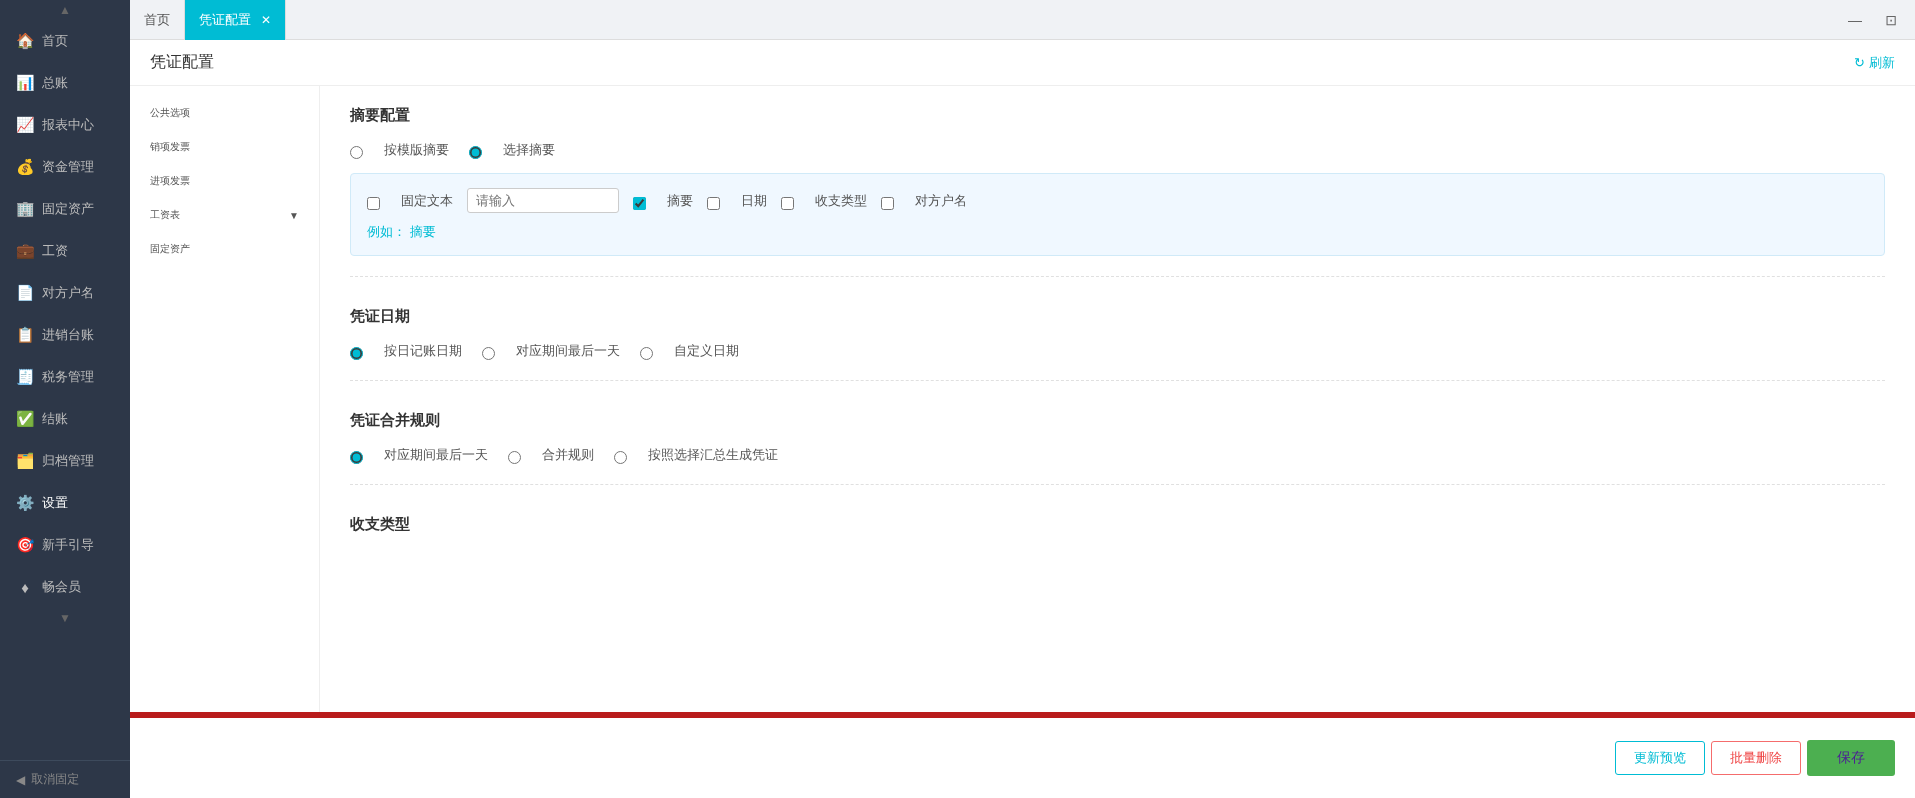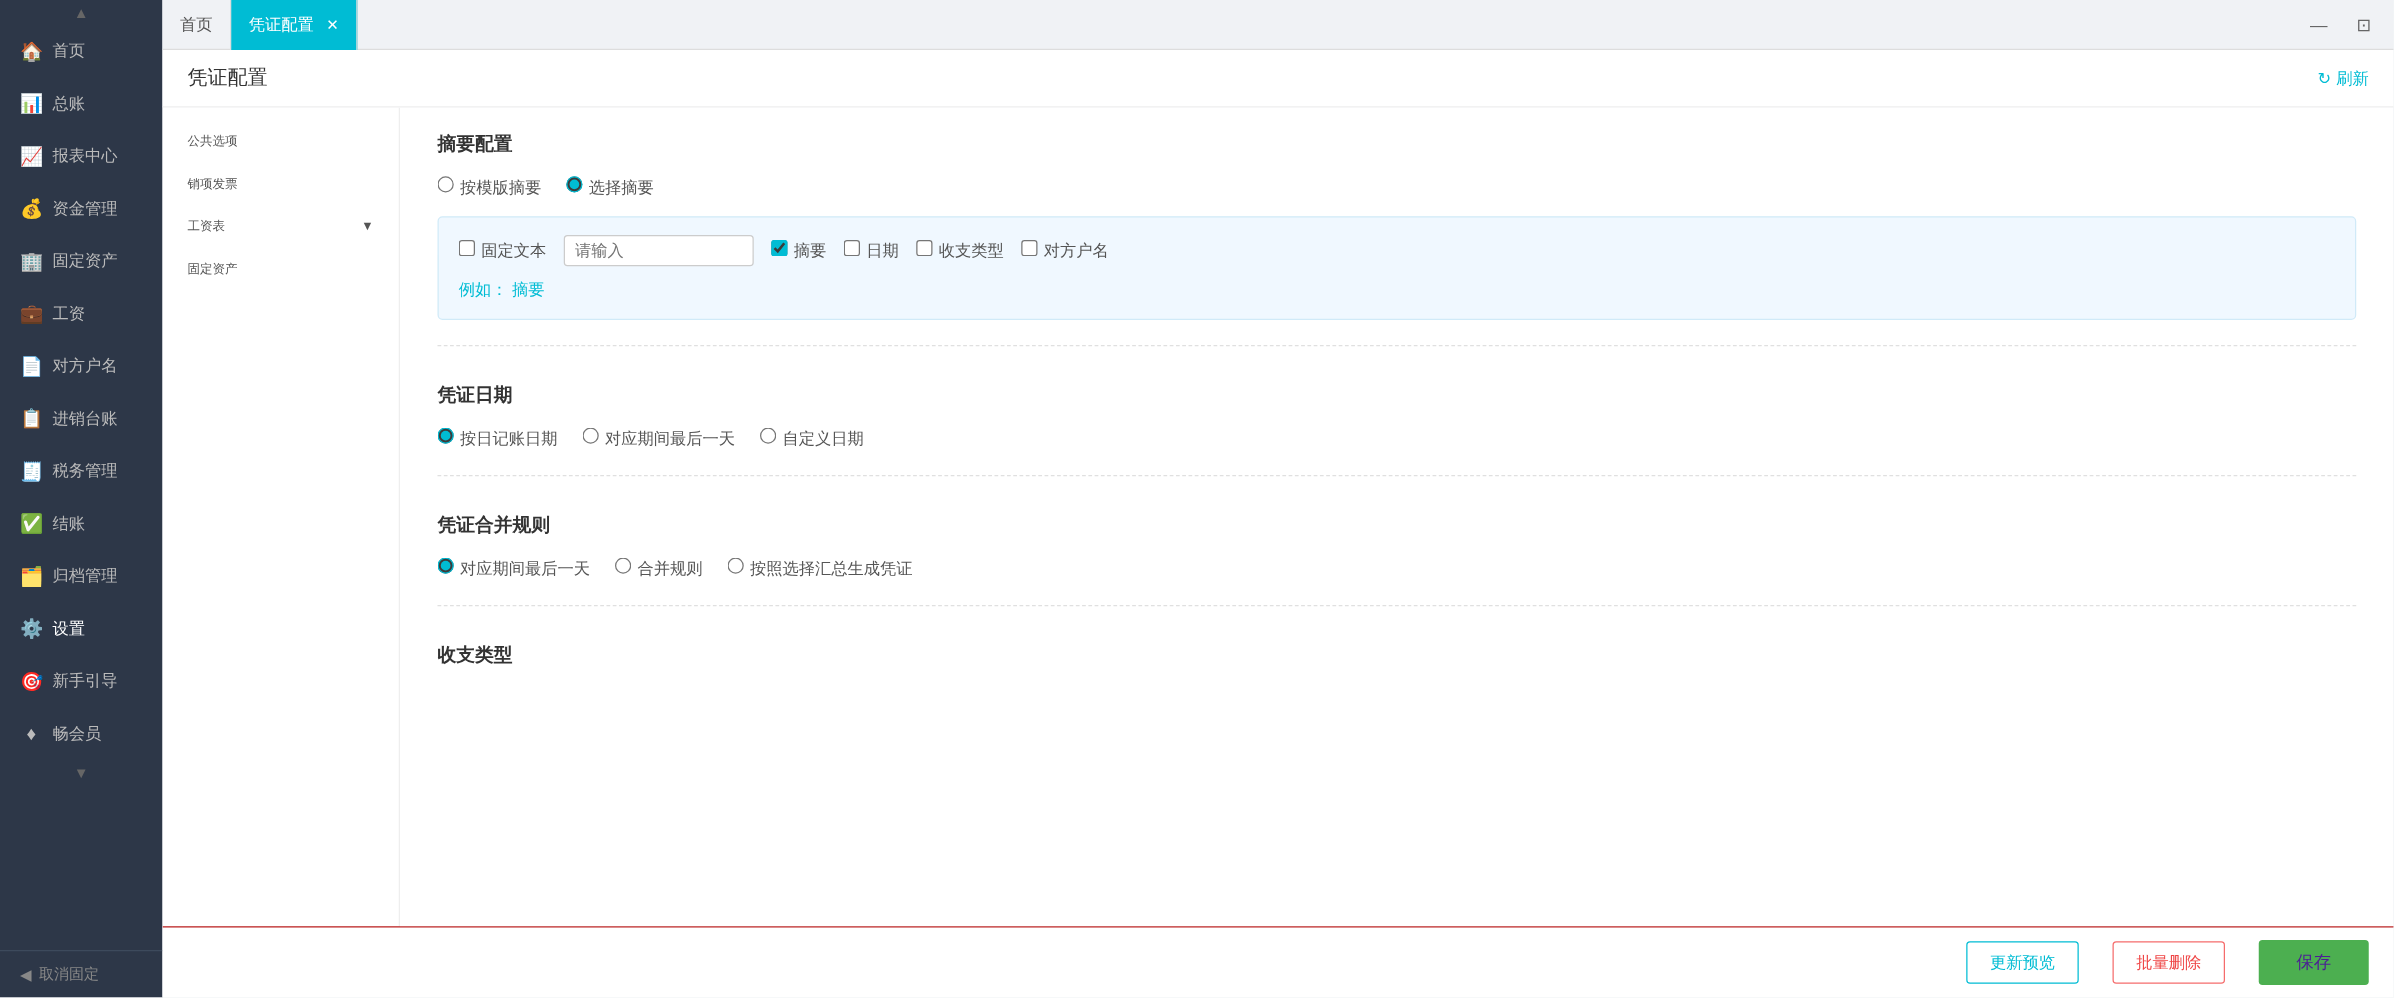--- a/index.html
+++ b/index.html
@@ -171,22 +171,22 @@
 
     
     .radio-group, .checkbox-group {
       display: flex;
       align-items: center;
       gap: 20px;
       flex-wrap: wrap;
     }
     .radio-item, .checkbox-item {
       display: flex;
-      align-items: flex-start;
-      gap: 5px;
+      align-items: flex-end;
+      gap: 21px;
       cursor: pointer;
       color: #555;
       font-size: 13px;
     }
     .radio-item input[type="radio"],
     .checkbox-item input[type="checkbox"] {
       accent-color: #00bcd4;
       cursor: pointer;
     }
 
@@ -215,26 +215,26 @@
     }
     .example-text {
       color: #00bcd4;
       font-size: 13px;
       margin-top: 10px;
     }
 
     
     .bottom-bar {
       background: #fff;
-      border-top: 1px solid #b91c1c;
-      padding: 10px 20px;
+      border-top: 6px solid #b91c1c;
+      padding: 22px 20px;
       display: flex;
       align-items: center;
       justify-content: flex-end;
-      gap: 27px;
+      gap: 6px;
       flex-shrink: 0;
     }
     .btn {
       padding: 7px 18px;
       border-radius: 3px;
       border: none;
       cursor: pointer;
       font-size: 13px;
     }
     .btn-outline {
@@ -365,20 +365,23 @@
   </div>
 
   <div class="content-area">
 
     <div class="left-nav">
       <div class="left-nav-item">
         <span>公共选项</span>
       </div>
       <div class="left-nav-item">
         <span>销项发票</span>
+      </div>
+      <div class="left-nav-item">
+        <span>进项发票</span>
       </div>
       <div class="left-nav-item">
         <span>工资表</span>
         <span>▼</span>
       </div>
       <div class="left-nav-item">
         <span>固定资产</span>
       </div>
     </div>
 

